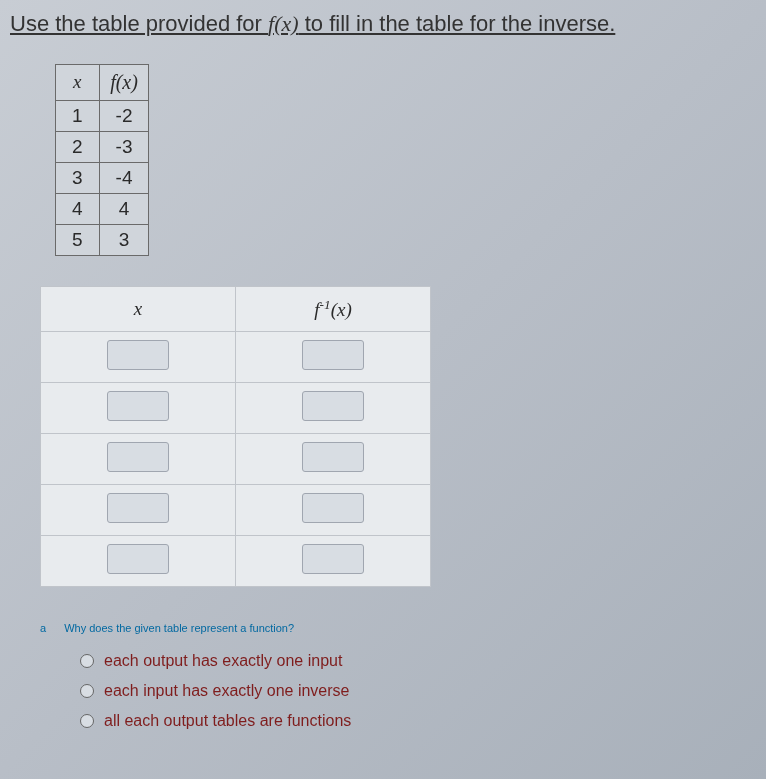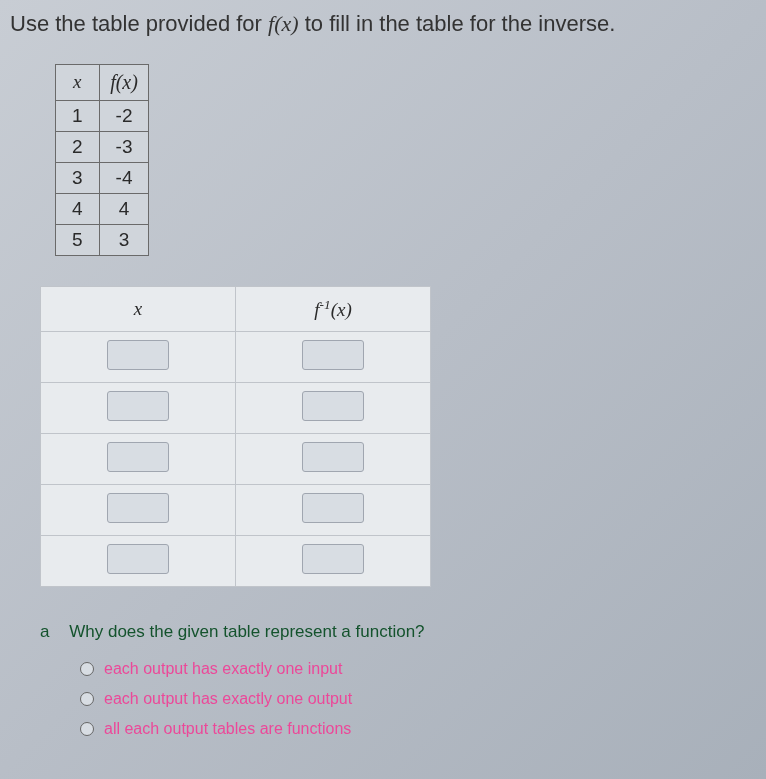--- a/index.html
+++ b/index.html
@@ -18,20 +18,21 @@
       overflow: hidden;
     }
     .container {
       padding: 10px 20px 0 10px;
     }
     .problem-text {
       font-size: 22px;
       color: #333;
       margin-bottom: 25px;
       line-height: 1.3;
+      text-decoration: underline;
     }
     .math-var {
       font-family: 'Times New Roman', serif;
       font-style: italic;
     }
     .table-fx {
       border-collapse: collapse;
       margin-left: 45px;
       margin-bottom: 30px;
       background: #d0d5db;
@@ -83,35 +84,35 @@
       width: 62px;
       height: 30px;
       background: #d8dde3;
       border: 1px solid #a0a6b0;
       border-radius: 3px;
     }
     .question-section {
       margin-left: 30px;
     }
     .question-text {
-      font-size: 17px;
-      color: #14532d;
+      font-size: 11px;
+      color: #0369a1;
       margin-bottom: 18px;
     }
     .question-label {
       display: inline-block;
       margin-right: 15px;
     }
     .radio-option {
       display: flex;
       align-items: center;
       margin-left: 40px;
       margin-bottom: 12px;
       font-size: 16px;
-      color: #ec4899;
+      color: #7f1d1d;
     }
     .radio-circle {
       width: 14px;
       height: 14px;
       border: 1.5px solid #666;
       border-radius: 50%;
       margin-right: 10px;
       flex-shrink: 0;
       background: #d8dde3;
     }
@@ -196,20 +197,20 @@
     <p class="question-text">
       <span class="question-label">a</span>
       <span>Why does the given table represent a function?</span>
     </p>
     <div class="radio-option">
       <span class="radio-circle"></span>
       <span>each output has exactly one input</span>
     </div>
     <div class="radio-option">
       <span class="radio-circle"></span>
-      <span>each output has exactly one output</span>
+      <span>each input has exactly one inverse</span>
     </div>
     <div class="radio-option">
       <span class="radio-circle"></span>
       <span>all each output tables are functions</span>
     </div>
   </div>
 </div>
 
 </body></html>

